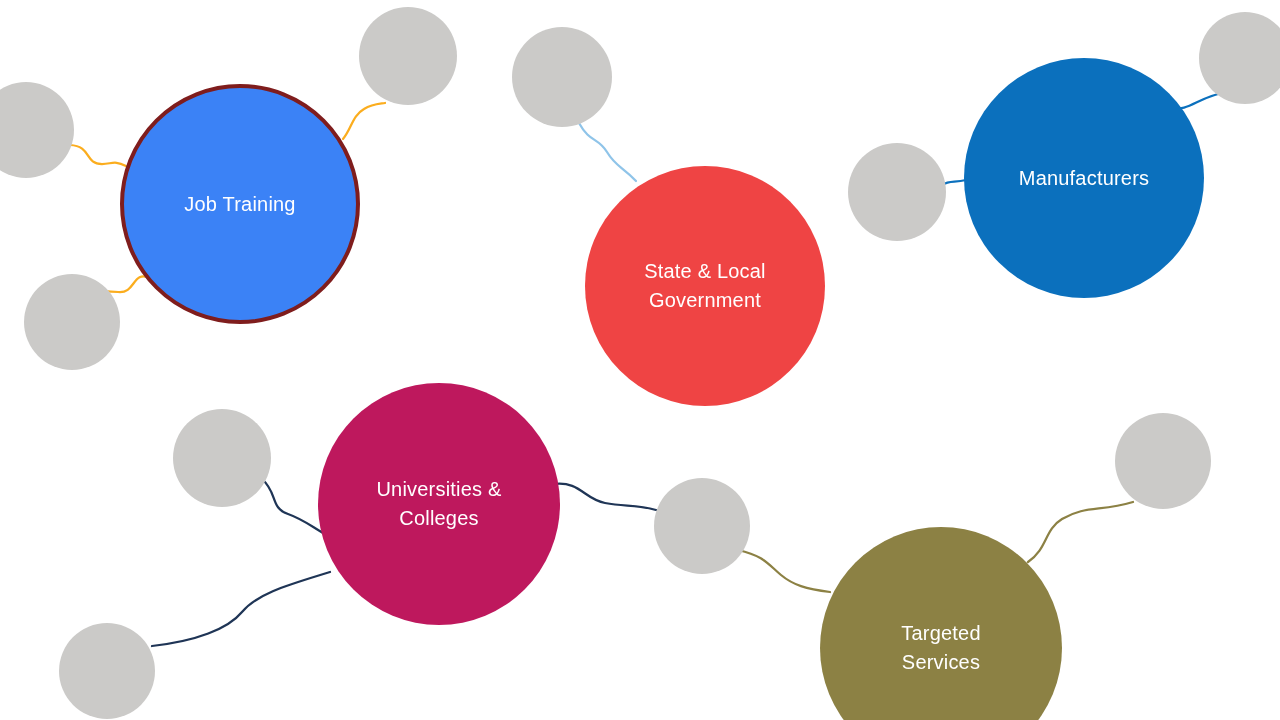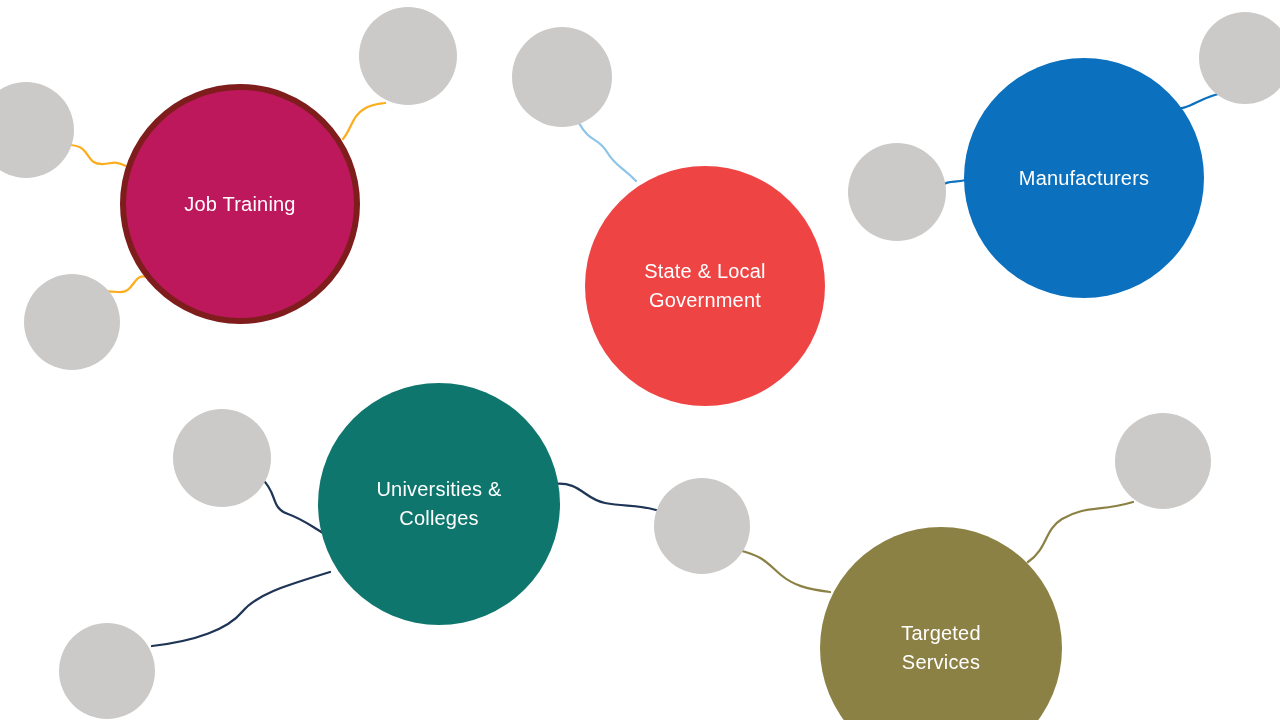--- a/index.html
+++ b/index.html
@@ -41,24 +41,24 @@
     font-size: 20px;
     line-height: 1.45;
     white-space: pre-line;
     letter-spacing: 0.2px;
   }
   .sat {
     z-index: 2;
     background: #cbcac8;
   }
   
-  .hub-job       { left: 120px; top:  84px; width: 240px; height: 240px; background: #be185d; border: 6px solid #7f1d1d; }
+  .hub-job       { left: 120px; top:  84px; width: 240px; height: 240px; background: #3b82f6; border: 4px solid #7f1d1d; }
   .hub-state     { left: 585px; top: 166px; width: 240px; height: 240px; background: #ef4444; }
   .hub-manu      { left: 964px; top:  58px; width: 240px; height: 240px; background: #0B70BD; }
-  .hub-univ      { left: 318px; top: 383px; width: 242px; height: 242px; background: #0f766e; justify-content: center; }
+  .hub-univ      { left: 318px; top: 383px; width: 242px; height: 242px; background: #be185d; justify-content: center; }
   .hub-targ      { left: 820px; top: 527px; width: 242px; height: 242px; background: #8C8144; }
   
   .sat-1  { left: -22px;  top:  82px; width:  96px; height:  96px; }
   .sat-2  { left:  24px;  top: 274px; width:  96px; height:  96px; }
   .sat-3  { left: 359px;  top:   7px; width:  98px; height:  98px; }
   .sat-4  { left: 512px;  top:  27px; width: 100px; height: 100px; }
   .sat-5  { left: 848px;  top: 143px; width:  98px; height:  98px; }
   .sat-6  { left: 1199px; top:  12px; width:  92px; height:  92px; }
   .sat-7  { left: 173px;  top: 409px; width:  98px; height:  98px; }
   .sat-8  { left:  59px;  top: 623px; width:  96px; height:  96px; }

